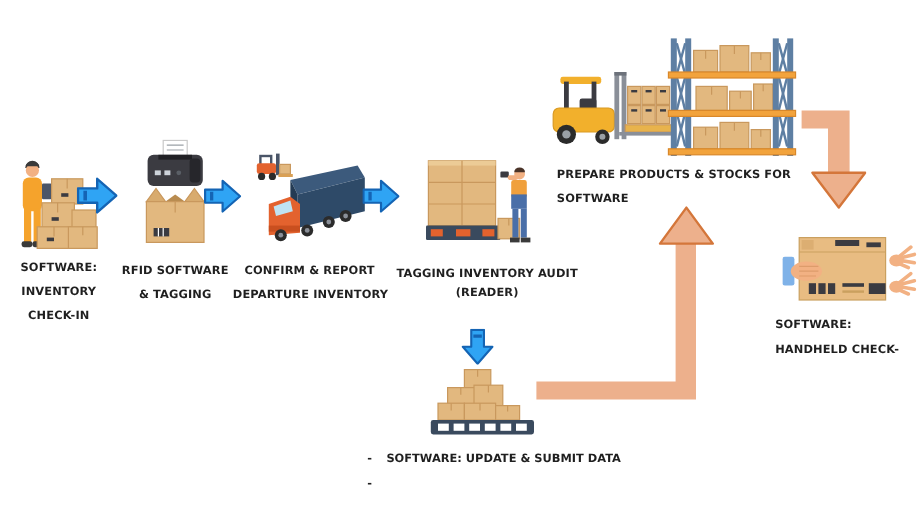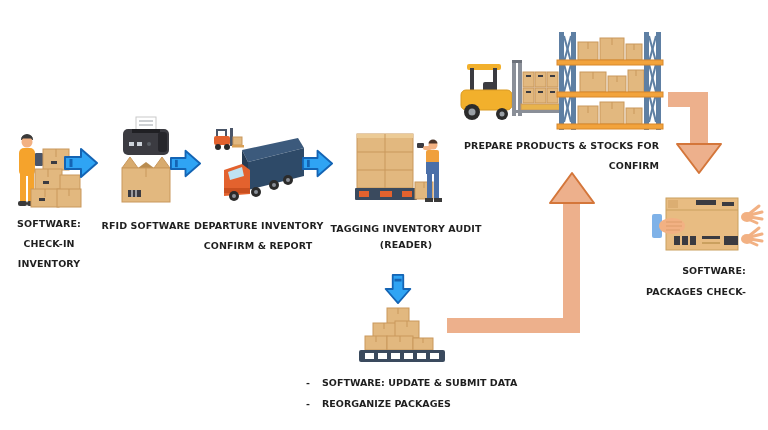--- a/index.html
+++ b/index.html
@@ -1,20 +1,20 @@
 <!DOCTYPE html>
 <html style="--arrow-blue: #2fa4f4; --arrow-blue-border: #1464b4; --arrow-peach: #edb08c; --arrow-peach-border: #d4763a; --box-tan: #e2b87f; --box-tan-dark: #c9985d; --printer-dark: #3b3b41; --truck-orange: #e3622e; --truck-navy: #2e4a68; --forklift-yellow: #f2b02c; --rack-steel: #5e7fa3; --rack-shelf: #f2a33c; --pallet-navy: #3a4a5e; --skin: #f2b183; --text: #1f1f1f;"><head>
 <meta charset="utf-8">
 <style>
   html,body{margin:0;padding:0;background:#fff;}
   .canvas{position:relative;width:768px;height:430px;background:#fff;overflow:hidden;
           font-family:"DejaVu Sans",sans-serif;}
   .icn{position:absolute;}
   .label{position:absolute;font-weight:bold;font-size:9.5px;line-height:20px;
-         color:#1f1f1f;letter-spacing:.1px;white-space:nowrap;text-align:right;}
+         color:#1f1f1f;letter-spacing:.1px;white-space:nowrap;}
   .label span{display:block;}
   .center{text-align:center;}
   .lh16{line-height:16px;}
   .lh21{line-height:21px;}
   .arrow-right{position:absolute;}
   .arrow-down-rot{position:absolute;transform:rotate(90deg);}
   .bullets{position:absolute;font-weight:bold;font-size:9.5px;line-height:21px;
            color:#1f1f1f;white-space:nowrap;}
   .bullet-row{display:flex;}
   .bullet-row .dash{width:16px;}
@@ -58,22 +58,22 @@
         <line x1="61" y1="63" x2="61" y2="70"></line>
     </g>
     <g fill="#3b3b41">
       <rect x="43" y="35" width="6" height="3"></rect>
         <rect x="35" y="55" width="6" height="3"></rect>
         <rect x="31" y="72" width="6" height="3"></rect>
     </g>
   </svg>
   <div class="label center" style="left:2px;top:214px;width:94px">
     <span>SOFTWARE:</span>
+    <span>INVENTORY</span>
     <span>CHECK-IN</span>
-    <span>INVENTORY</span>
   </div>
 
   <svg class="arrow-right" style="left:64px;top:146px" width="34" height="34" viewBox="0 0 34 34">
       <use href="#blk-arrow"></use>
     </svg>
 
   <svg class="icn" style="left:108px;top:116px" width="76" height="92" viewBox="0 0 76 92">
     <rect x="28" y="1" width="20" height="14" fill="#ffffff" stroke="#c9c9c9"></rect>
     <line x1="31" y1="5" x2="45" y2="5" stroke="#9aa0a6"></line>
     <line x1="31" y1="9" x2="45" y2="9" stroke="#9aa0a6"></line>
@@ -87,20 +87,21 @@
     <polygon points="62,52 54,41 46,52" fill="#d8ab6e" stroke="#c9985d"></polygon>
     <polygon points="30,52 38,46 46,52" fill="#b98c50"></polygon>
     <rect x="14" y="52" width="48" height="34" fill="var(--box-tan,#e2b87f)" stroke="#c9985d"></rect>
     <line x1="38" y1="52" x2="38" y2="61" stroke="#c9985d"></line>
     <rect x="20" y="74" width="13" height="7" fill="#3b3b41"></rect>
     <line x1="24" y1="74" x2="24" y2="81" stroke="#ffffff"></line>
     <line x1="28" y1="74" x2="28" y2="81" stroke="#ffffff"></line>
   </svg>
   <div class="label center" style="left:94px;top:216px;width:104px">
     <span>RFID SOFTWARE</span>
+    <span>&amp; TAGGING</span>
   </div>
 
   <svg class="arrow-right" style="left:170px;top:148px" width="31" height="31" viewBox="0 0 34 34">
       <use href="#blk-arrow"></use>
     </svg>
 
   <svg class="icn" style="left:208px;top:124px" width="98" height="82" viewBox="0 0 98 82">
     <rect x="22" y="4" width="3" height="18" fill="#4a5568"></rect>
     <rect x="9" y="6" width="9" height="9" fill="none" stroke="#4a5568" stroke-width="2"></rect>
     <rect x="6" y="12" width="16" height="9" rx="2" fill="var(--truck-orange,#e3622e)"></rect>
@@ -117,22 +118,22 @@
     <circle cx="26" cy="72" r="5" fill="#2b2b2b"></circle>
       <circle cx="26" cy="72" r="2" fill="#8a8f98"></circle>
     <circle cx="48" cy="68" r="5" fill="#2b2b2b"></circle>
       <circle cx="48" cy="68" r="2" fill="#8a8f98"></circle>
     <circle cx="66" cy="61" r="5" fill="#2b2b2b"></circle>
       <circle cx="66" cy="61" r="2" fill="#8a8f98"></circle>
     <circle cx="80" cy="56" r="5" fill="#2b2b2b"></circle>
       <circle cx="80" cy="56" r="2" fill="#8a8f98"></circle>
   </svg>
   <div class="label center" style="left:194px;top:216px;width:128px">
+    <span>CONFIRM &amp; REPORT</span>
     <span>DEPARTURE INVENTORY</span>
-    <span>CONFIRM &amp; REPORT</span>
   </div>
 
   <svg class="arrow-right" style="left:302px;top:148px" width="31" height="31" viewBox="0 0 34 34">
       <use href="#blk-arrow"></use>
     </svg>
 
   <svg class="icn" style="left:355px;top:130px" width="90" height="78" viewBox="0 0 90 78">
     <rect x="2" y="4" width="56" height="54" fill="var(--box-tan,#e2b87f)" stroke="#c9985d"></rect>
     <rect x="2" y="4" width="56" height="4" fill="#eccb96"></rect>
     <line x1="30" y1="4" x2="30" y2="58" stroke="#c9985d"></line>
@@ -191,21 +192,20 @@
         <rect x="73" y="47" width="9" height="6"></rect>
     </g>
   </svg>
   <div class="bullets" style="left:306px;top:372px">
     <div class="bullet-row">
       <span class="dash">-</span>
       <span>SOFTWARE: UPDATE &amp; SUBMIT DATA</span>
     </div>
     <div class="bullet-row">
       <span class="dash">-</span>
-      <span>REORGANIZE PACKAGES</span>
     </div>
   </div>
 
   <svg class="icn" style="left:445px;top:170px" width="150" height="168" viewBox="0 0 150 168">
     <polygon points="2,148 118,148 118,32 135,32 135,163 2,163" fill="var(--arrow-peach,#edb08c)"></polygon>
     <polygon points="105,33 127,3 149,33" fill="var(--arrow-peach,#edb08c)" stroke="var(--arrow-peach-border,#d4763a)" stroke-width="2" stroke-linejoin="round"></polygon>
   </svg>
 
   <svg class="icn" style="left:455px;top:58px" width="105" height="68" viewBox="0 0 105 68">
     <rect x="12" y="6" width="34" height="6" rx="2" fill="var(--forklift-yellow,#f2b02c)"></rect>
@@ -283,21 +283,21 @@
         <line x1="100" y1="68" x2="93" y2="96"></line>
     </g>
     <g fill="var(--rack-shelf,#f2a33c)" stroke="#d9882a">
       <rect x="1" y="34" width="106" height="5"></rect>
         <rect x="1" y="66" width="106" height="5"></rect>
         <rect x="1" y="98" width="106" height="5"></rect>
     </g>
   </svg>
   <div class="label" style="left:464px;top:136px">
     <span>PREPARE PRODUCTS &amp; STOCKS FOR</span>
-    <span>CONFIRM</span>
+    <span>SOFTWARE</span>
   </div>
 
   <svg class="icn" style="left:666px;top:90px" width="56" height="86" viewBox="0 0 56 86">
     <polygon points="2,2 42,2 42,56 24,56 24,17 2,17" fill="var(--arrow-peach,#edb08c)"></polygon>
     <polygon points="11,54 55,54 33,83" fill="var(--arrow-peach,#edb08c)" stroke="var(--arrow-peach-border,#d4763a)" stroke-width="2" stroke-linejoin="round"></polygon>
   </svg>
 
   <svg class="icn" style="left:652px;top:192px" width="112" height="66" viewBox="0 0 112 66">
     <rect x="14" y="6" width="72" height="52" fill="#e8bc82" stroke="#caa05f"></rect>
     <line x1="14" y1="18" x2="86" y2="18" stroke="#caa05f"></line>
@@ -325,16 +325,16 @@
       <line x1="97" y1="44" x2="107" y2="36"></line>
         <line x1="98" y1="45" x2="110" y2="42"></line>
       <line x1="98" y1="47" x2="110" y2="49"></line>
         <line x1="96" y1="49" x2="105" y2="53"></line>
     </g>
     <ellipse cx="95" cy="25" rx="6" ry="5" fill="var(--skin,#f2b183)"></ellipse>
     <ellipse cx="95" cy="47" rx="6" ry="5" fill="var(--skin,#f2b183)"></ellipse>
   </svg>
   <div class="label lh21" style="left:646px;top:260px">
     <span>SOFTWARE:</span>
-    <span>PACKAGES CHECK-</span>
+    <span>HANDHELD CHECK-</span>
   </div>
 
 </div>
 
 </body></html>

